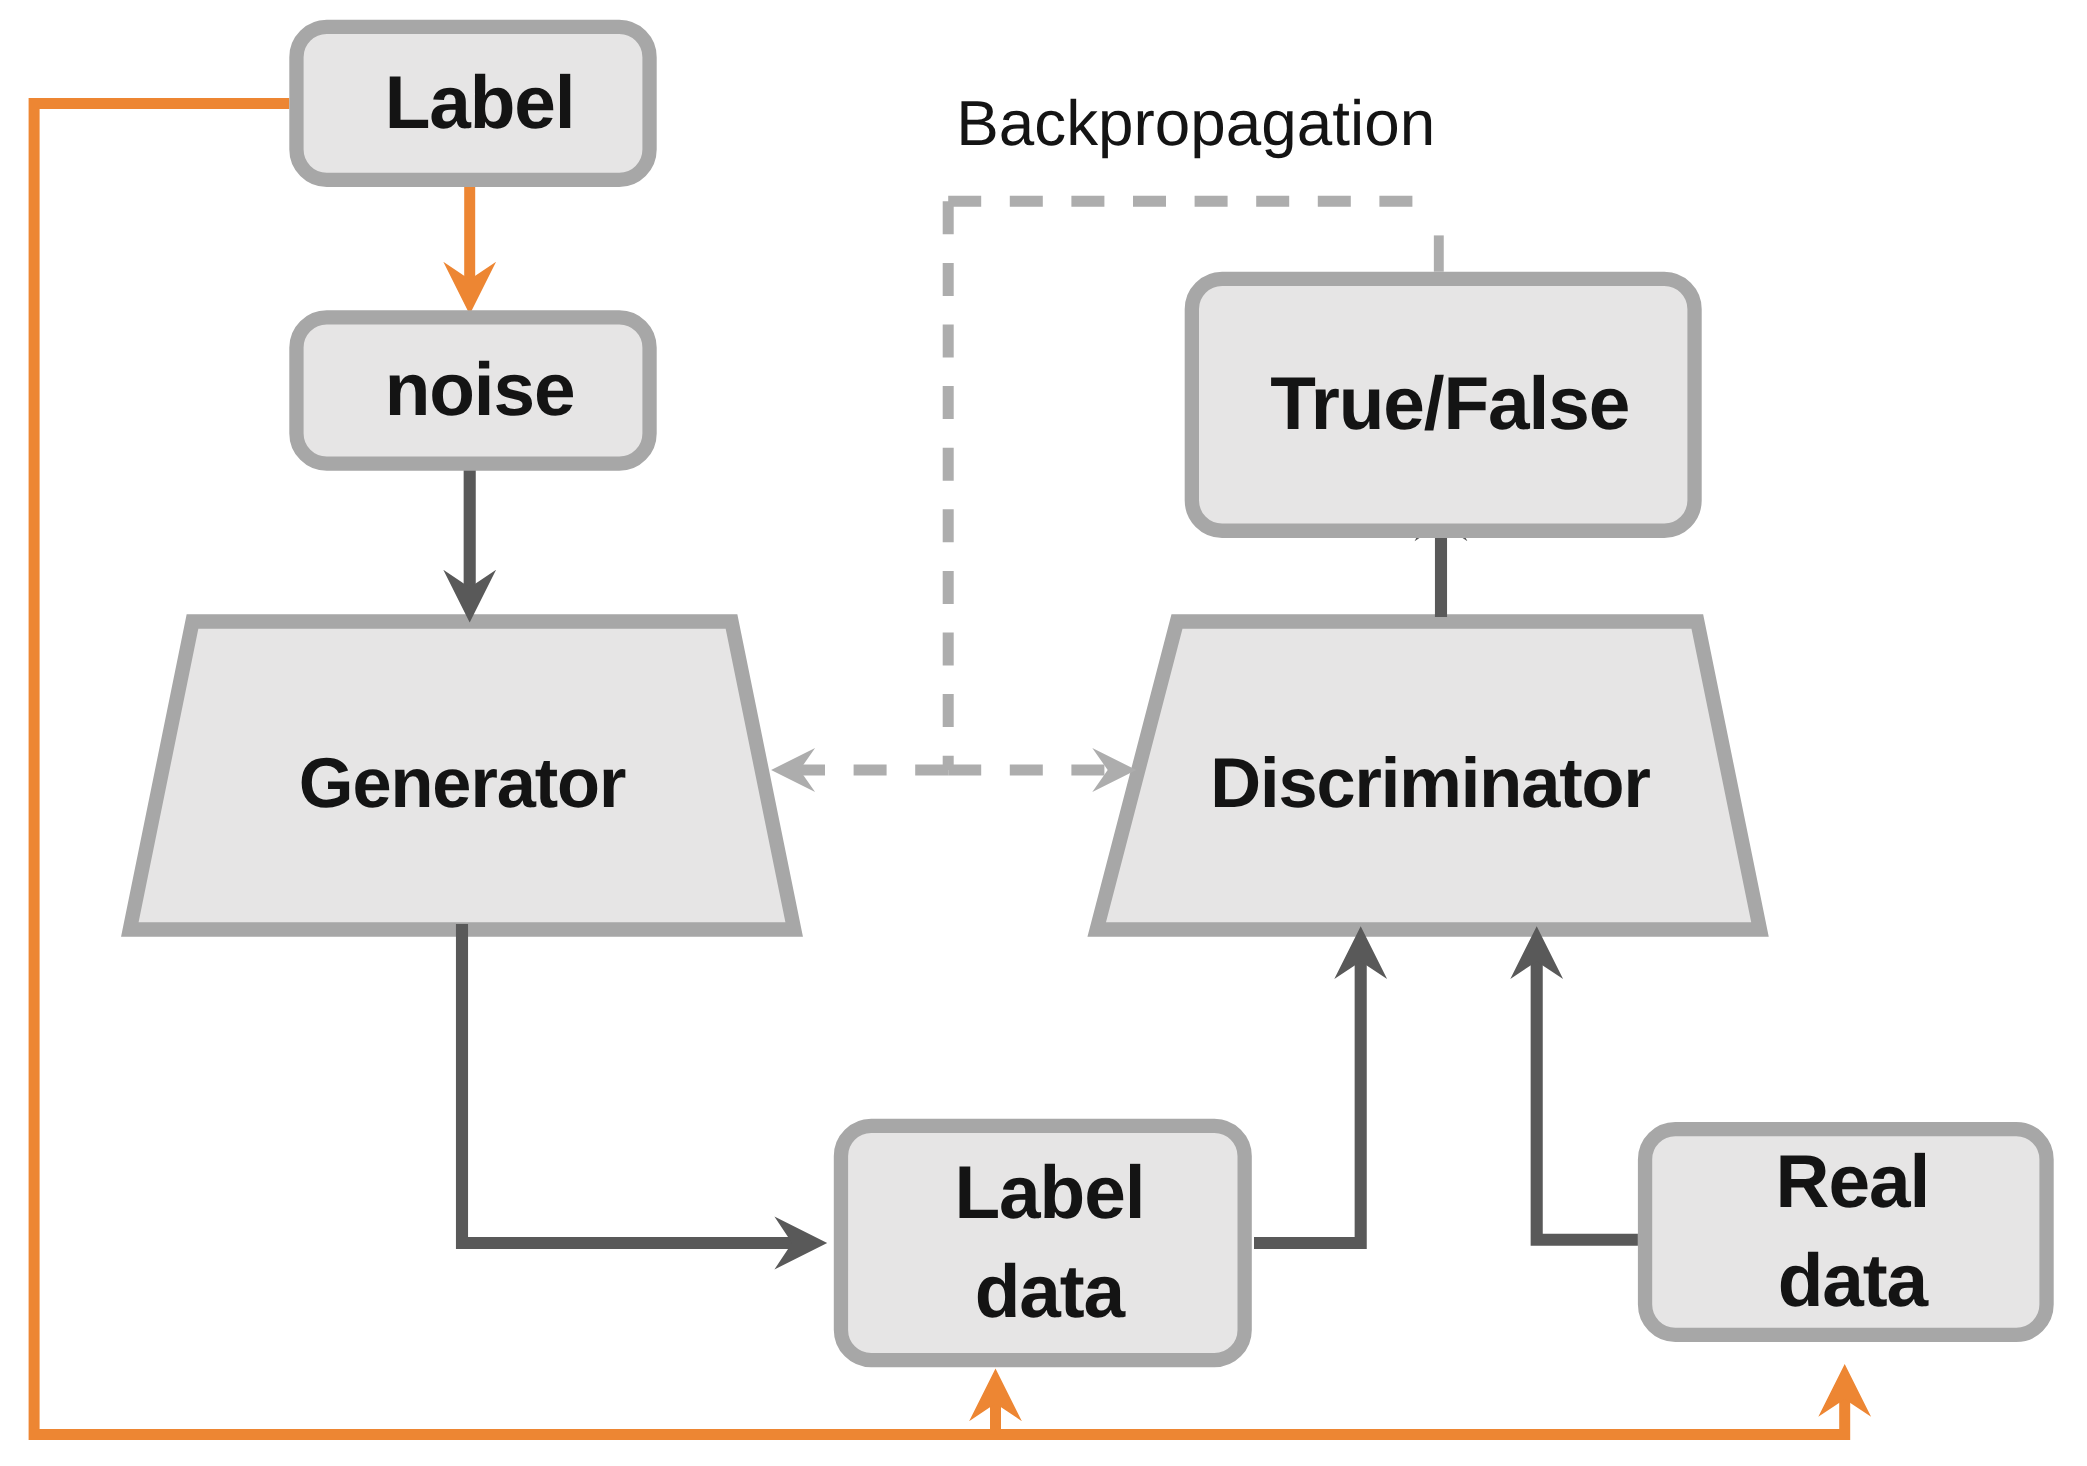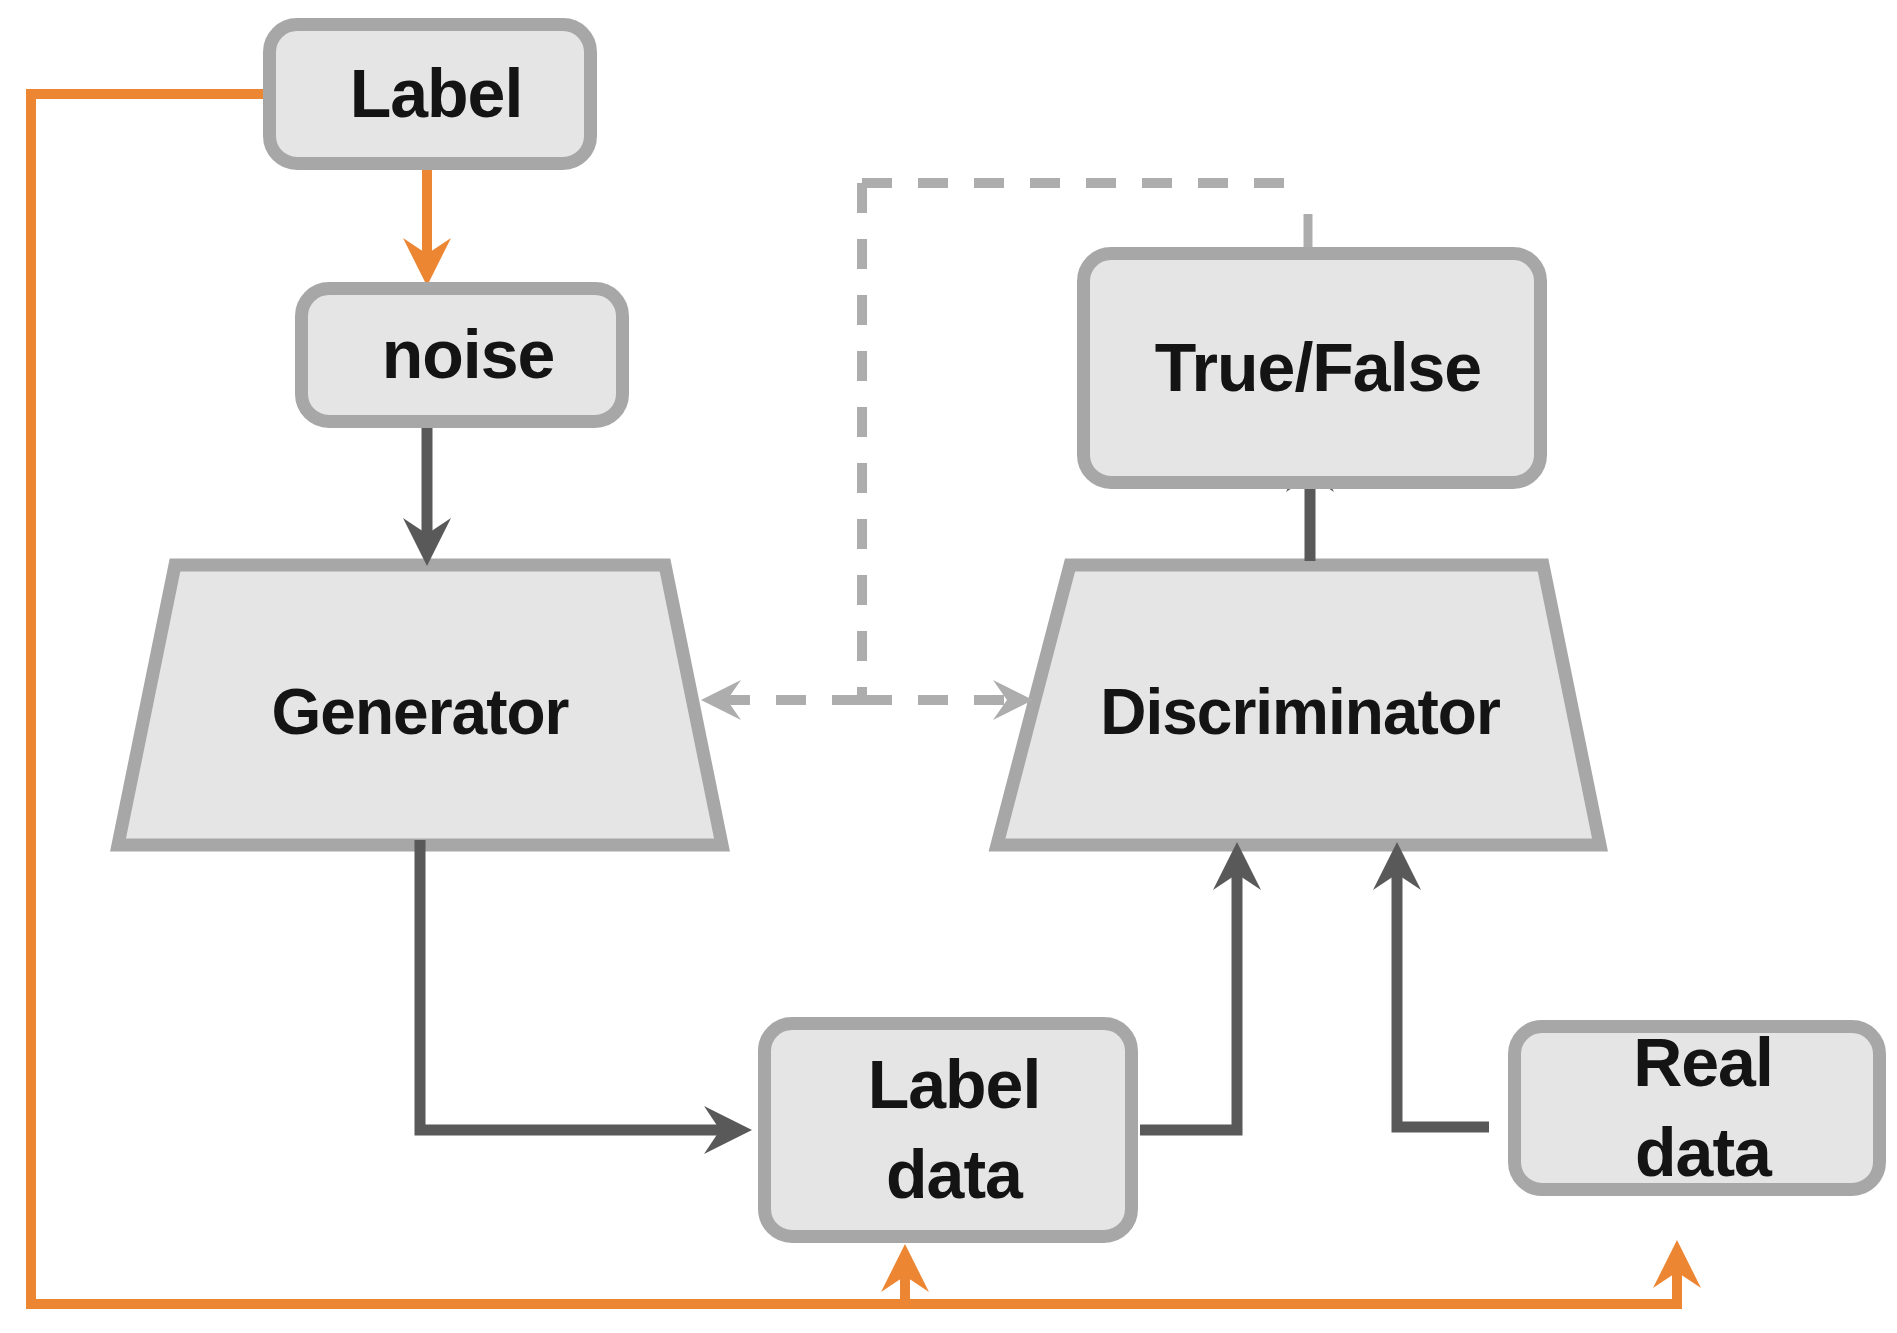--- a/index.html
+++ b/index.html
@@ -74,35 +74,36 @@
     <path class="wire-dash" d="M862,700 L726,700"></path>
     <polygon class="head-dash" points="701,700 741,680 727,700 741,720"></polygon>
     <path class="wire-dash" d="M862,700 L1008,700"></path>
     <polygon class="head-dash" points="1033,700 993,680 1007,700 993,720"></polygon>
   </svg>
 
   <div class="node" style="left:263px;top:18px;width:334px;height:152px;">
     <div class="lbl">Label</div>
   </div>
 
-  <div class="node" style="left:263px;top:282px;width:334px;height:146px;margin-left:32px;">
+  <div class="node" style="left:263px;top:282px;width:334px;height:146px;">
     <div class="lbl">noise</div>
   </div>
 
   <div class="node" style="left:1077px;top:247px;width:470px;height:242px;">
     <div class="lbl">True/False</div>
   </div>
 
   <div class="node" style="left:758px;top:1017px;width:380px;height:226px;">
     <div class="lbl">Label</div>
     <div class="lbl">data</div>
   </div>
 
-  <div class="node" style="left:1489px;top:1020px;width:378px;height:176px;margin-left:19px;">
+  <div class="node" style="left:1489px;top:1020px;width:378px;height:200px;">
     <div class="lbl">Real</div>
     <div class="lbl">data</div>
   </div>
 
   <div class="trap-label" style="left:1050px;top:672px;width:500px;height:80px;">Discriminator</div>
   <div class="trap-label" style="left:170px;top:672px;width:500px;height:80px;">Generator</div>
 
+  <div class="annot" style="left:847px;top:74px;width:480px;height:76px;">Backpropagation</div>
 
 </div>
 
 </body></html>

